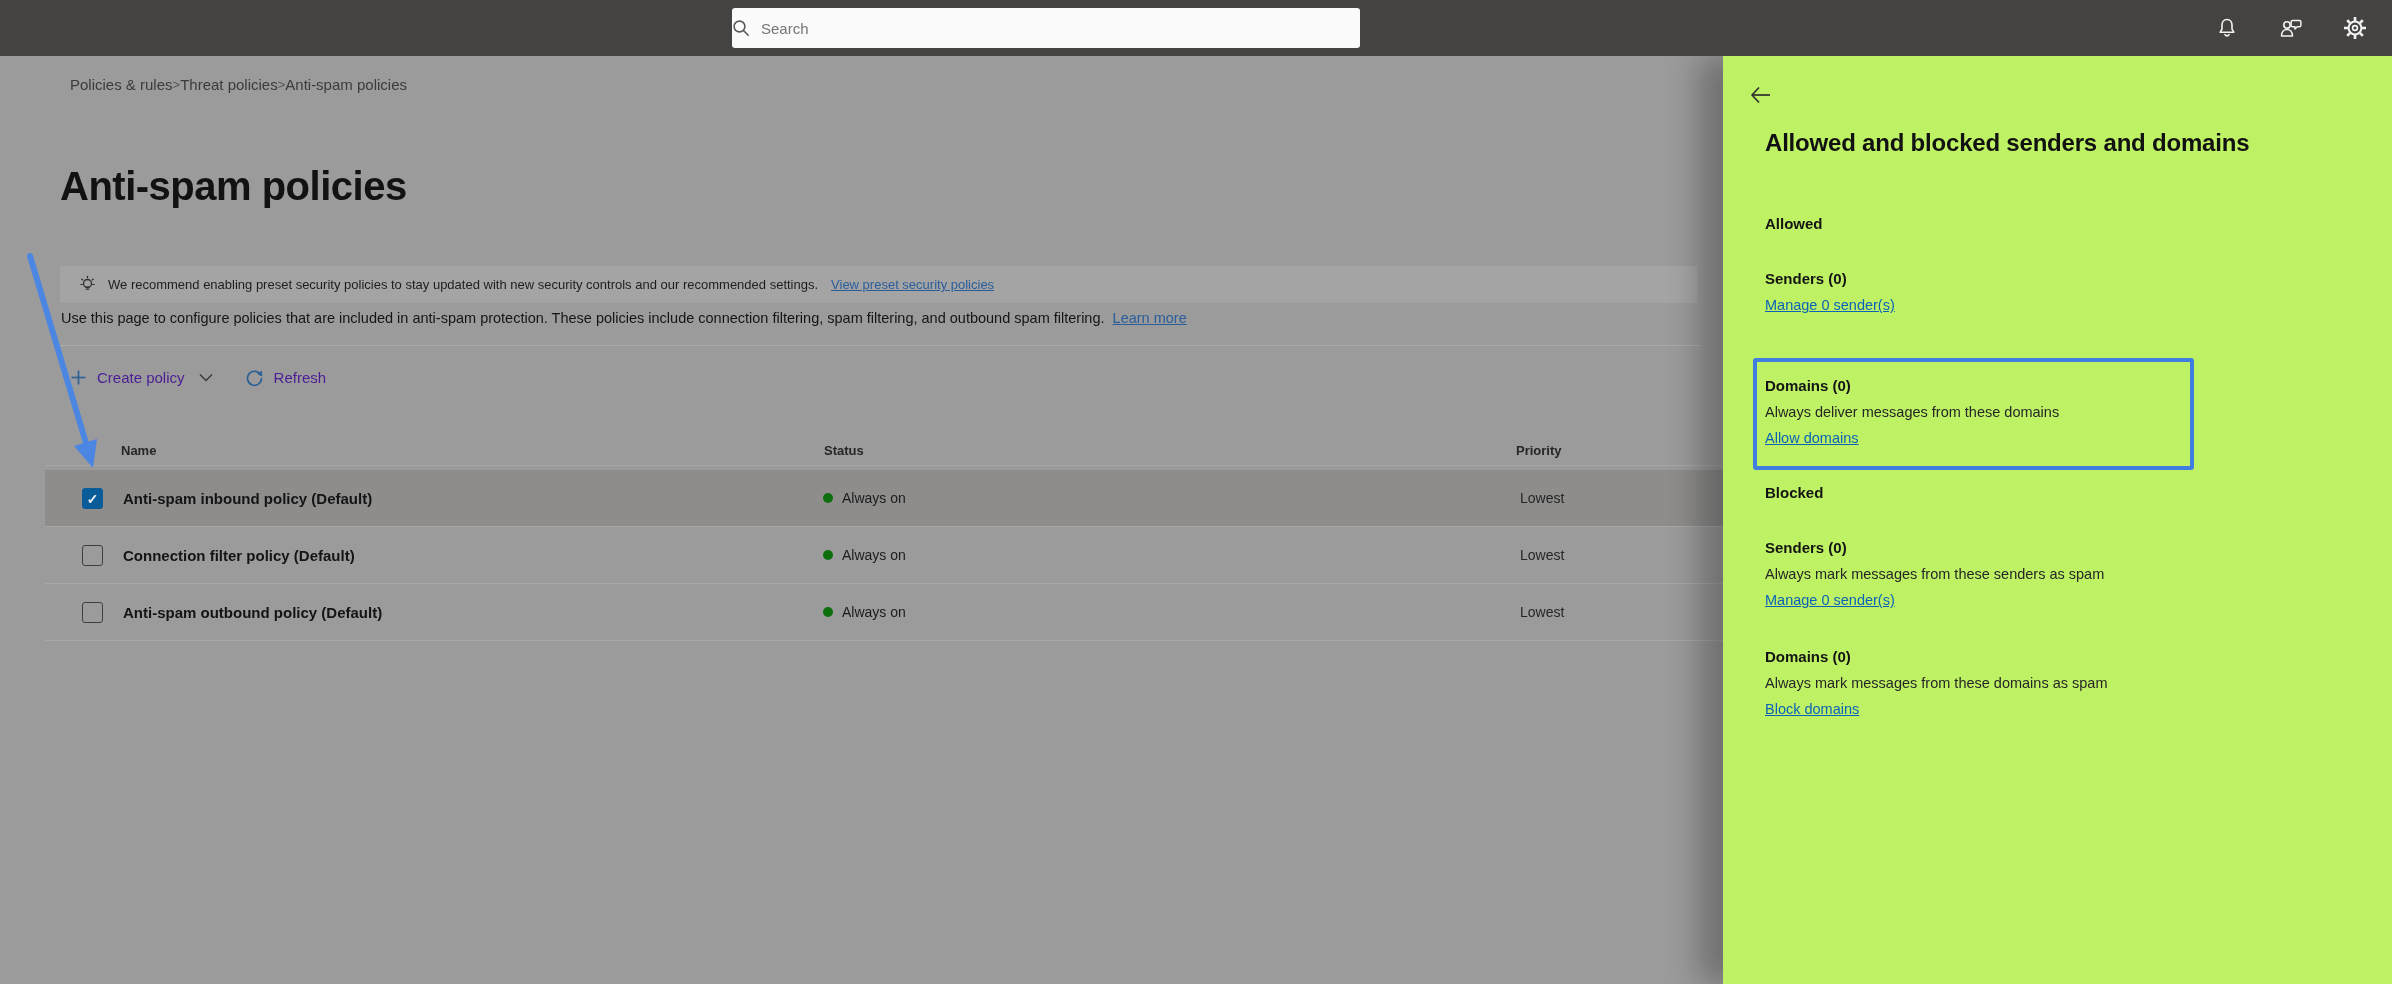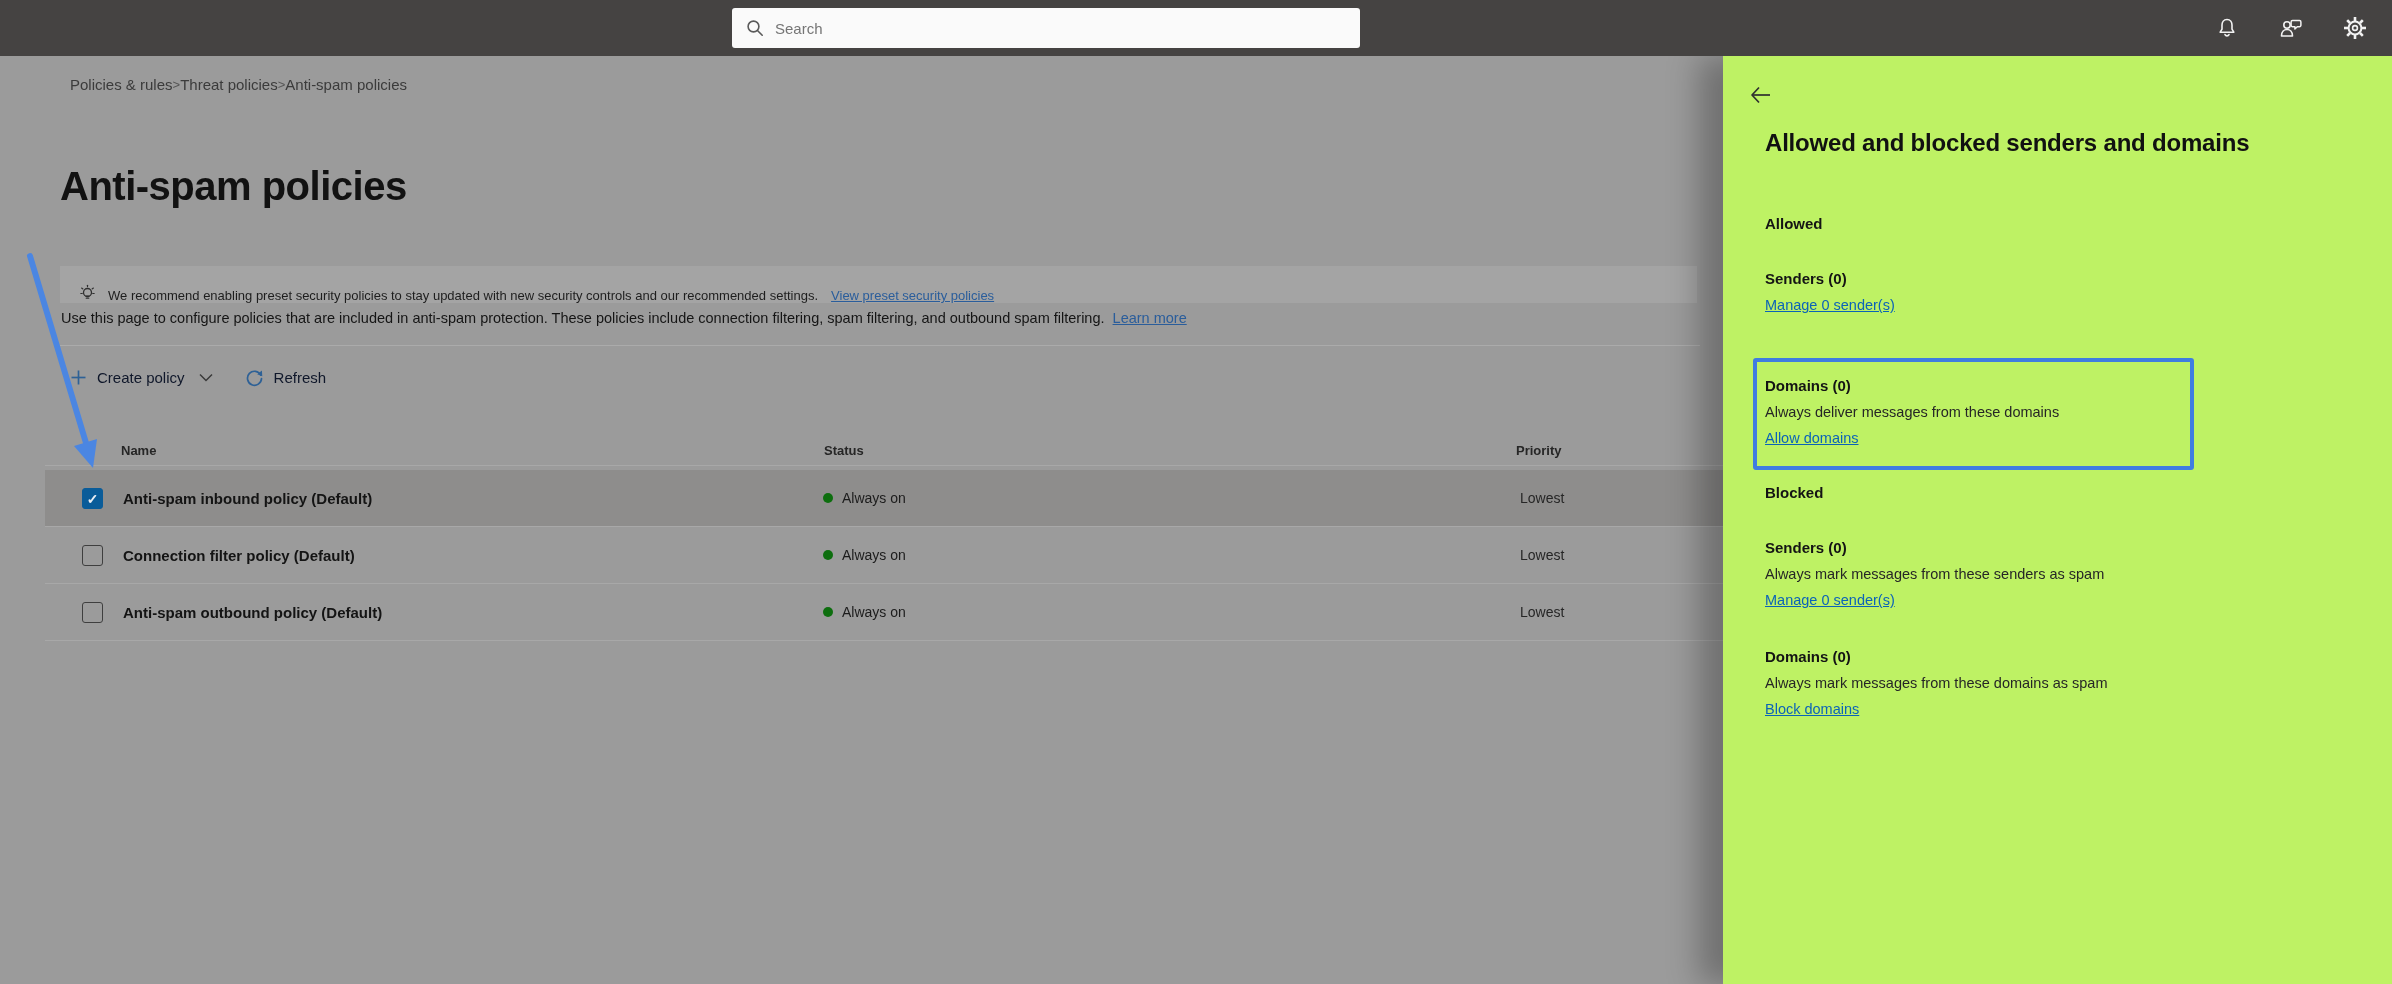--- a/index.html
+++ b/index.html
@@ -3,53 +3,53 @@
 <meta charset="utf-8">
 <style>
   * { margin:0; padding:0; box-sizing:border-box; }
   html,body { width:2392px; height:984px; }
   body { font-family:"Liberation Sans", sans-serif; }
   .screen { position:relative; width:2392px; height:984px; background:#9b9b9b; overflow:hidden; }
 
   
   .topbar { position:absolute; left:0; top:0; width:2392px; height:56px; background:#454342; z-index:30; }
   .searchbox { position:absolute; left:732px; top:8px; width:628px; height:40px; background:#fafafa;
-               border-radius:3px; display:flex; align-items:center; padding:0 14px; gap:11px; }
+               border-radius:3px; display:flex; align-items:center; padding:0 0; gap:11px; }
   .searchbox svg { flex:0 0 auto; }
   .searchbox input { border:none; outline:none; background:transparent; width:100%; font-size:15px;
                      color:#333; font-family:"Liberation Sans", sans-serif; }
   .searchbox input::placeholder { color:#757575; }
   .top-icon { position:absolute; top:12px; width:32px; height:32px; display:flex; align-items:center;
               justify-content:center; background:transparent; border:none; cursor:pointer; }
 
   
   .main { position:absolute; left:0; top:56px; width:1723px; height:928px; background:#9b9b9b; }
 
   .breadcrumb { position:absolute; left:70px; top:19px; display:flex; align-items:center;
                 font-size:15px; color:#3b3b3b; line-height:20px; }
   .breadcrumb .sep { color:#565656; font-size:13px; }
   .breadcrumb .crumb { cursor:pointer; }
 
   .page-title { position:absolute; left:60px; top:104px; font-size:40px; font-weight:700;
                 color:#121212; line-height:52px; letter-spacing:-0.5px; }
 
   .banner { position:absolute; left:60px; top:210px; width:1637px; height:37px; background:#a4a4a4;
-            display:flex; align-items:flex-end; padding-left:18px; gap:11px; }
+            display:flex; align-items:center; padding-left:18px; gap:11px; }
   .banner-text { font-size:13px; color:#1e1e1e; }
   .banner-link { font-size:13px; color:#2a5d9b; text-decoration:underline; cursor:pointer; margin-left:2px; }
 
   .description { position:absolute; left:61px; top:252px; font-size:14.5px; color:#151515; line-height:20px; }
   .desc-link { color:#2a5d9b; text-decoration:underline; cursor:pointer; margin-left:4px; }
 
   .section-divider { position:absolute; left:60px; top:289px; width:1640px; height:1px; background:#ababab; }
 
   .toolbar { position:absolute; left:60px; top:302px; height:38px; display:flex; align-items:center; }
   .tb-btn { display:flex; align-items:center; gap:10px; padding:0 10px; height:38px; background:transparent;
             border:none; cursor:pointer; font-family:"Liberation Sans", sans-serif; }
-  .tb-label { font-size:15px; color:#0f172a; }
+  .tb-label { font-size:15px; color:#4c1d95; }
   .tb-chevron { margin-left:4px; }
 
   
   .table-header { position:absolute; left:45px; top:308px; width:1678px; height:102px;
                   border-bottom:1px solid #a8a8a8; }
   .col-label { position:absolute; bottom:7px; font-size:13px; font-weight:700; color:#262626; }
   .col-name { left:76px; } .col-status { left:779px; } .col-priority { left:1471px; }
 
   .row { position:absolute; left:45px; width:1678px; height:57px; border-bottom:1px solid #a8a8a8;
          cursor:pointer; }

